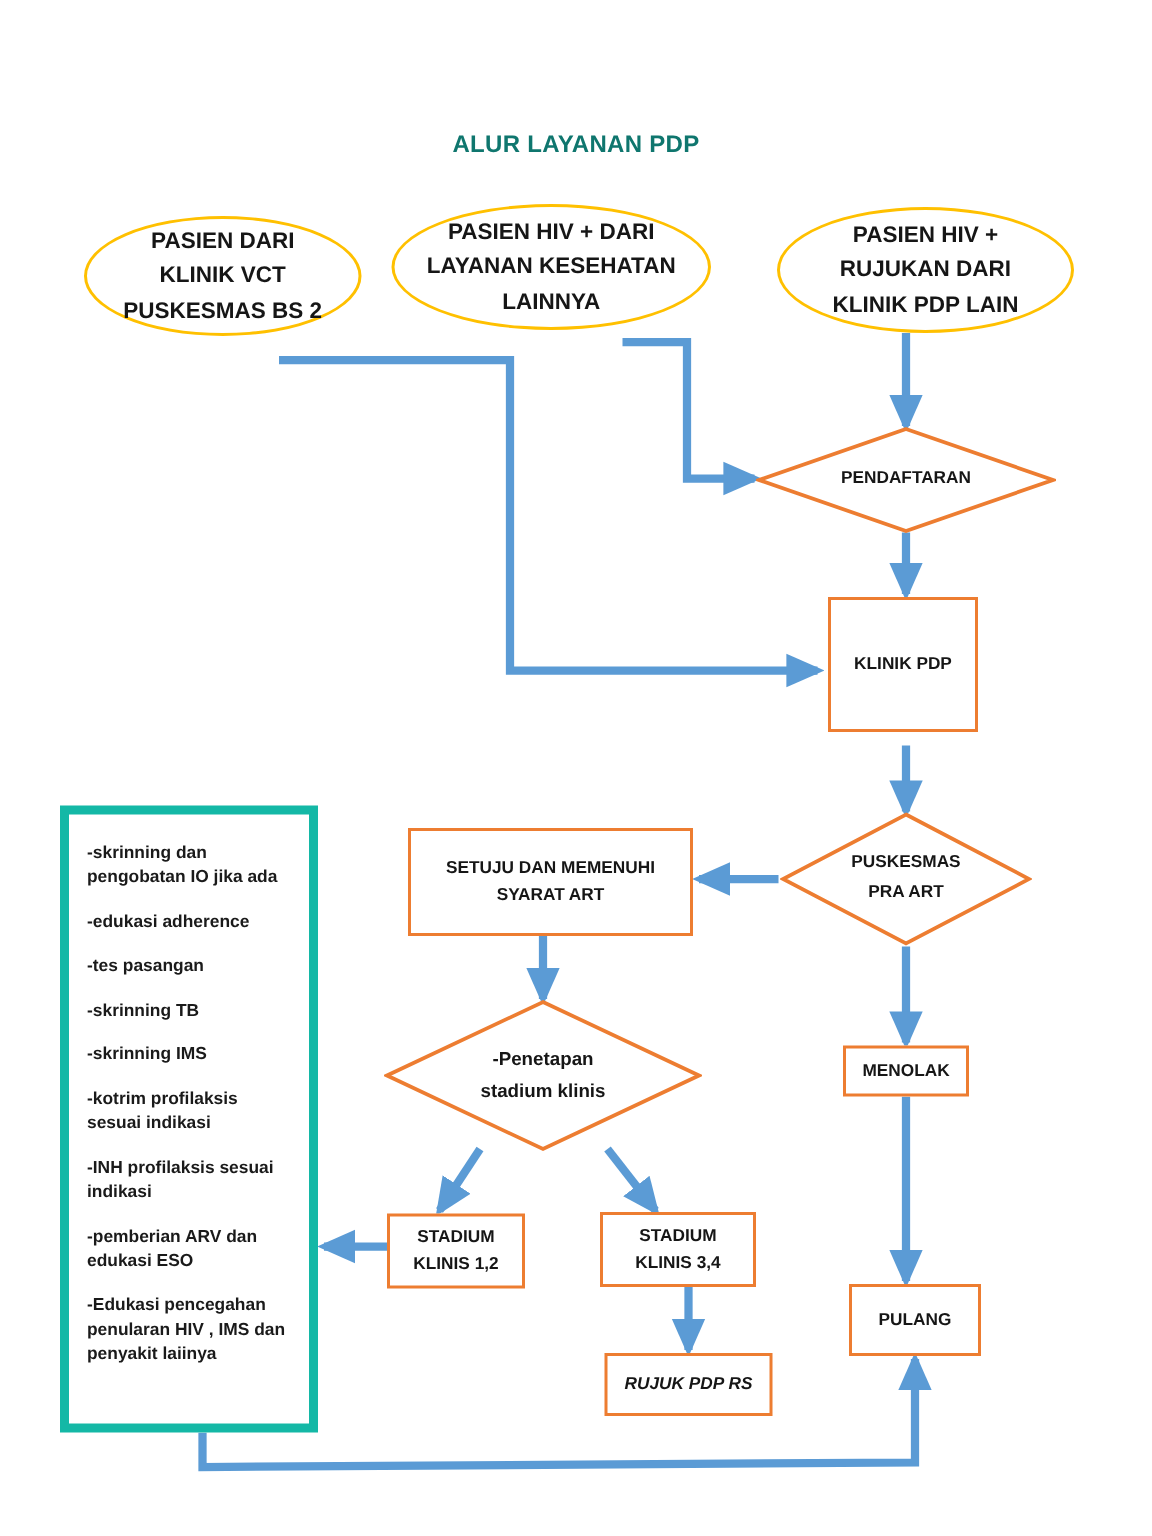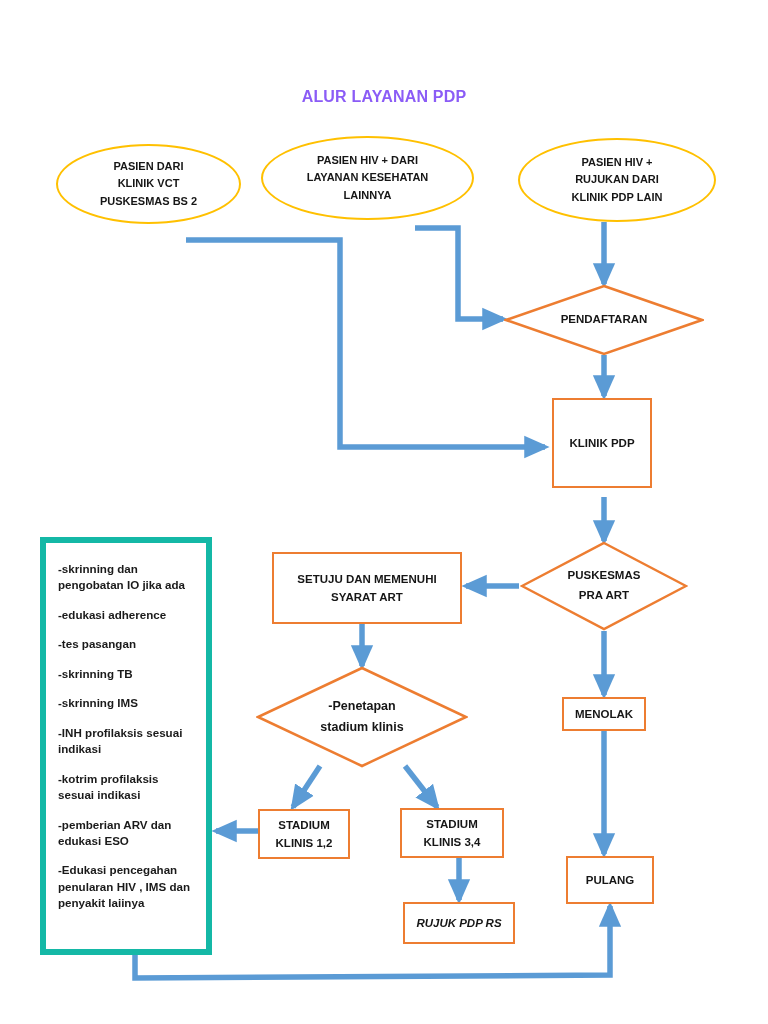--- a/index.html
+++ b/index.html
@@ -35,29 +35,29 @@
     z-index: 3;
   }
   .title {
     position: absolute;
     left: 0;
     top: 88px;
     width: 768px;
     text-align: center;
     font-size: 16px;
     font-weight: bold;
-    color: #8b5cf6;
+    color: #0f766e;
     letter-spacing: 0.2px;
     z-index: 4;
   }
   .ellipse {
     border: 2px solid #FFC000;
     border-radius: 50%;
     background: #ffffff;
-    font-size: 11px;
+    font-size: 15px;
     font-weight: bold;
     color: #161616;
     line-height: 1.55;
   }
   .rect-box {
     border: 2.5px solid #ED7D31;
     background: #ffffff;
     font-size: 11.5px;
     font-weight: bold;
     color: #161616;
@@ -224,19 +224,19 @@
   <div class="node rect-box" style="left:566px; top:856px; width:88px; height:48px;">
     <span style="white-space:pre-line;">PULANG</span>
   </div>
 
   <div class="notes-box" style="left:40px; top:537px; width:172px; height:418px;">
     <div class="notes-item">-skrinning dan pengobatan IO jika ada</div>
     <div class="notes-item">-edukasi adherence</div>
     <div class="notes-item">-tes pasangan</div>
     <div class="notes-item">-skrinning TB</div>
     <div class="notes-item">-skrinning IMS</div>
+    <div class="notes-item">-kotrim profilaksis sesuai indikasi</div>
     <div class="notes-item">-INH profilaksis sesuai indikasi</div>
-    <div class="notes-item">-kotrim profilaksis sesuai indikasi</div>
     <div class="notes-item">-pemberian ARV dan edukasi ESO</div>
     <div class="notes-item">-Edukasi pencegahan penularan HIV , IMS dan penyakit laiinya</div>
   </div>
 
 </div>
 
 </body></html>

